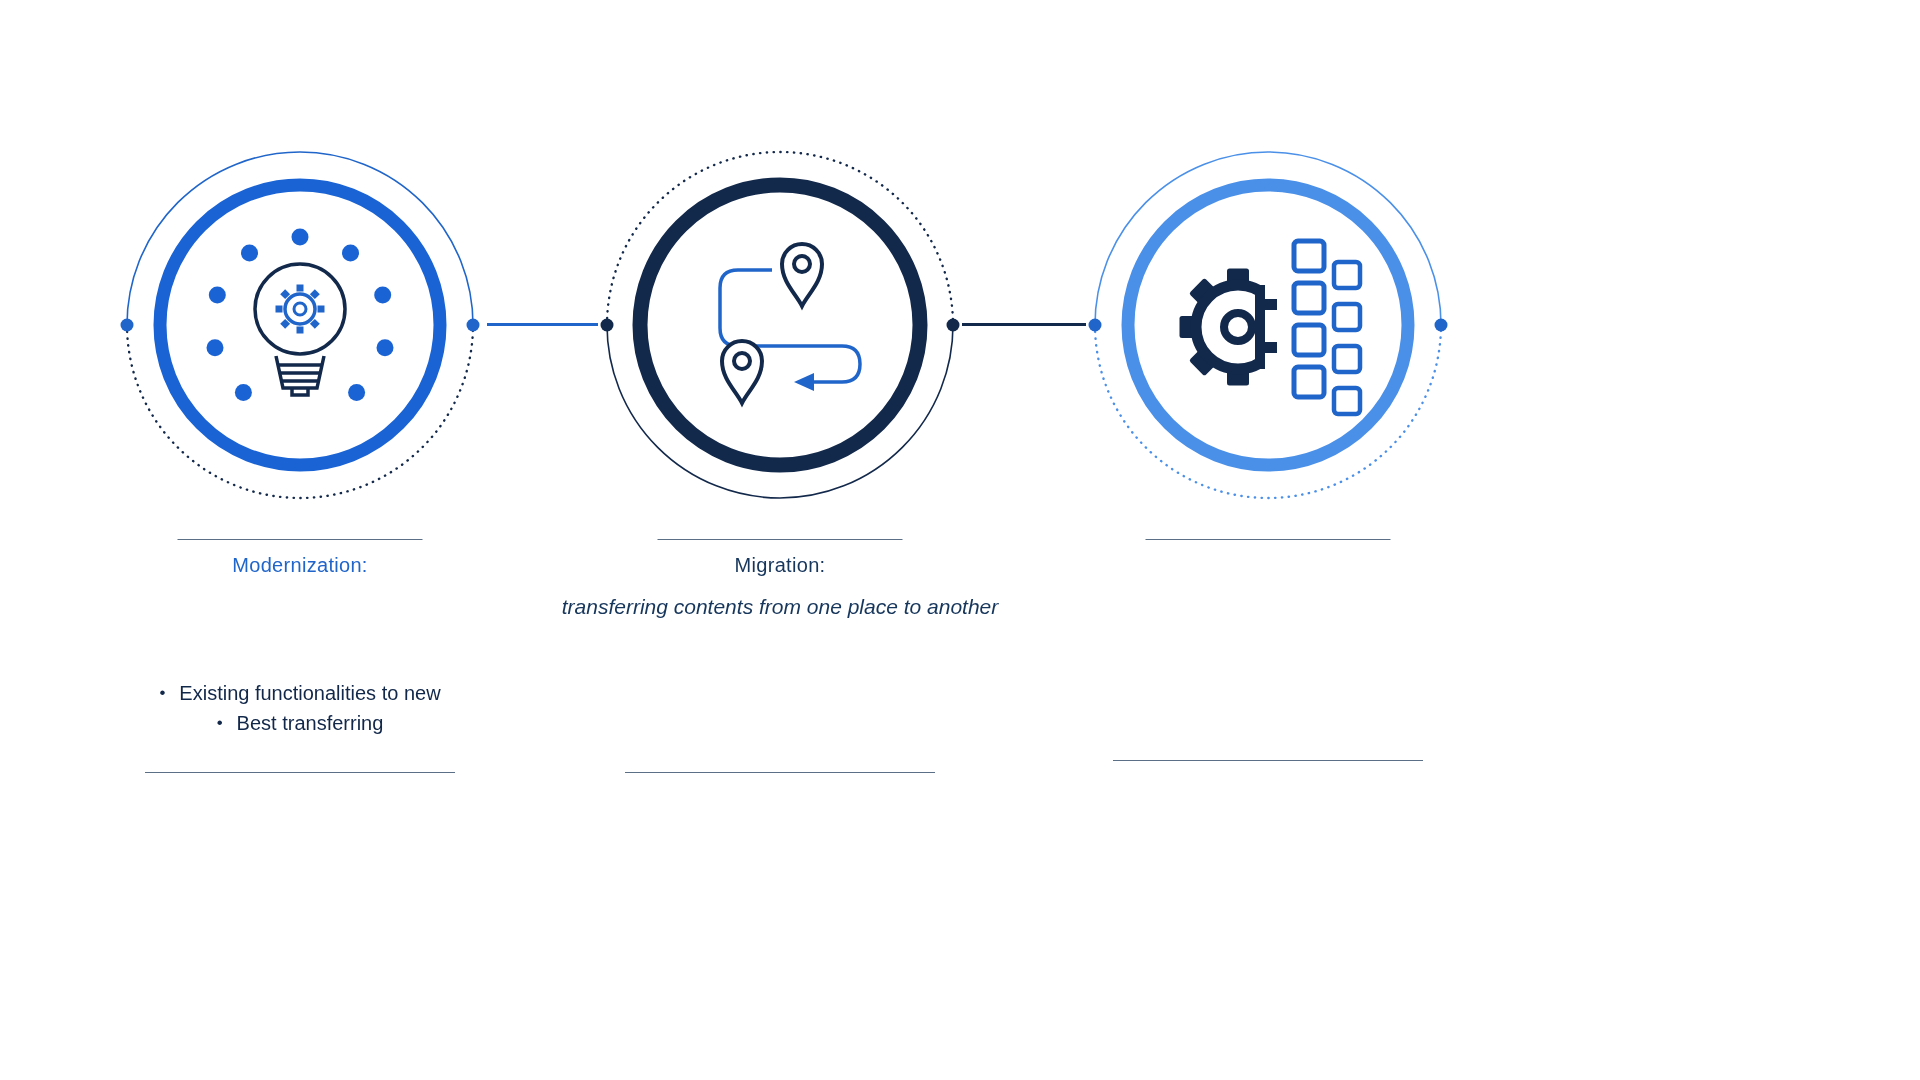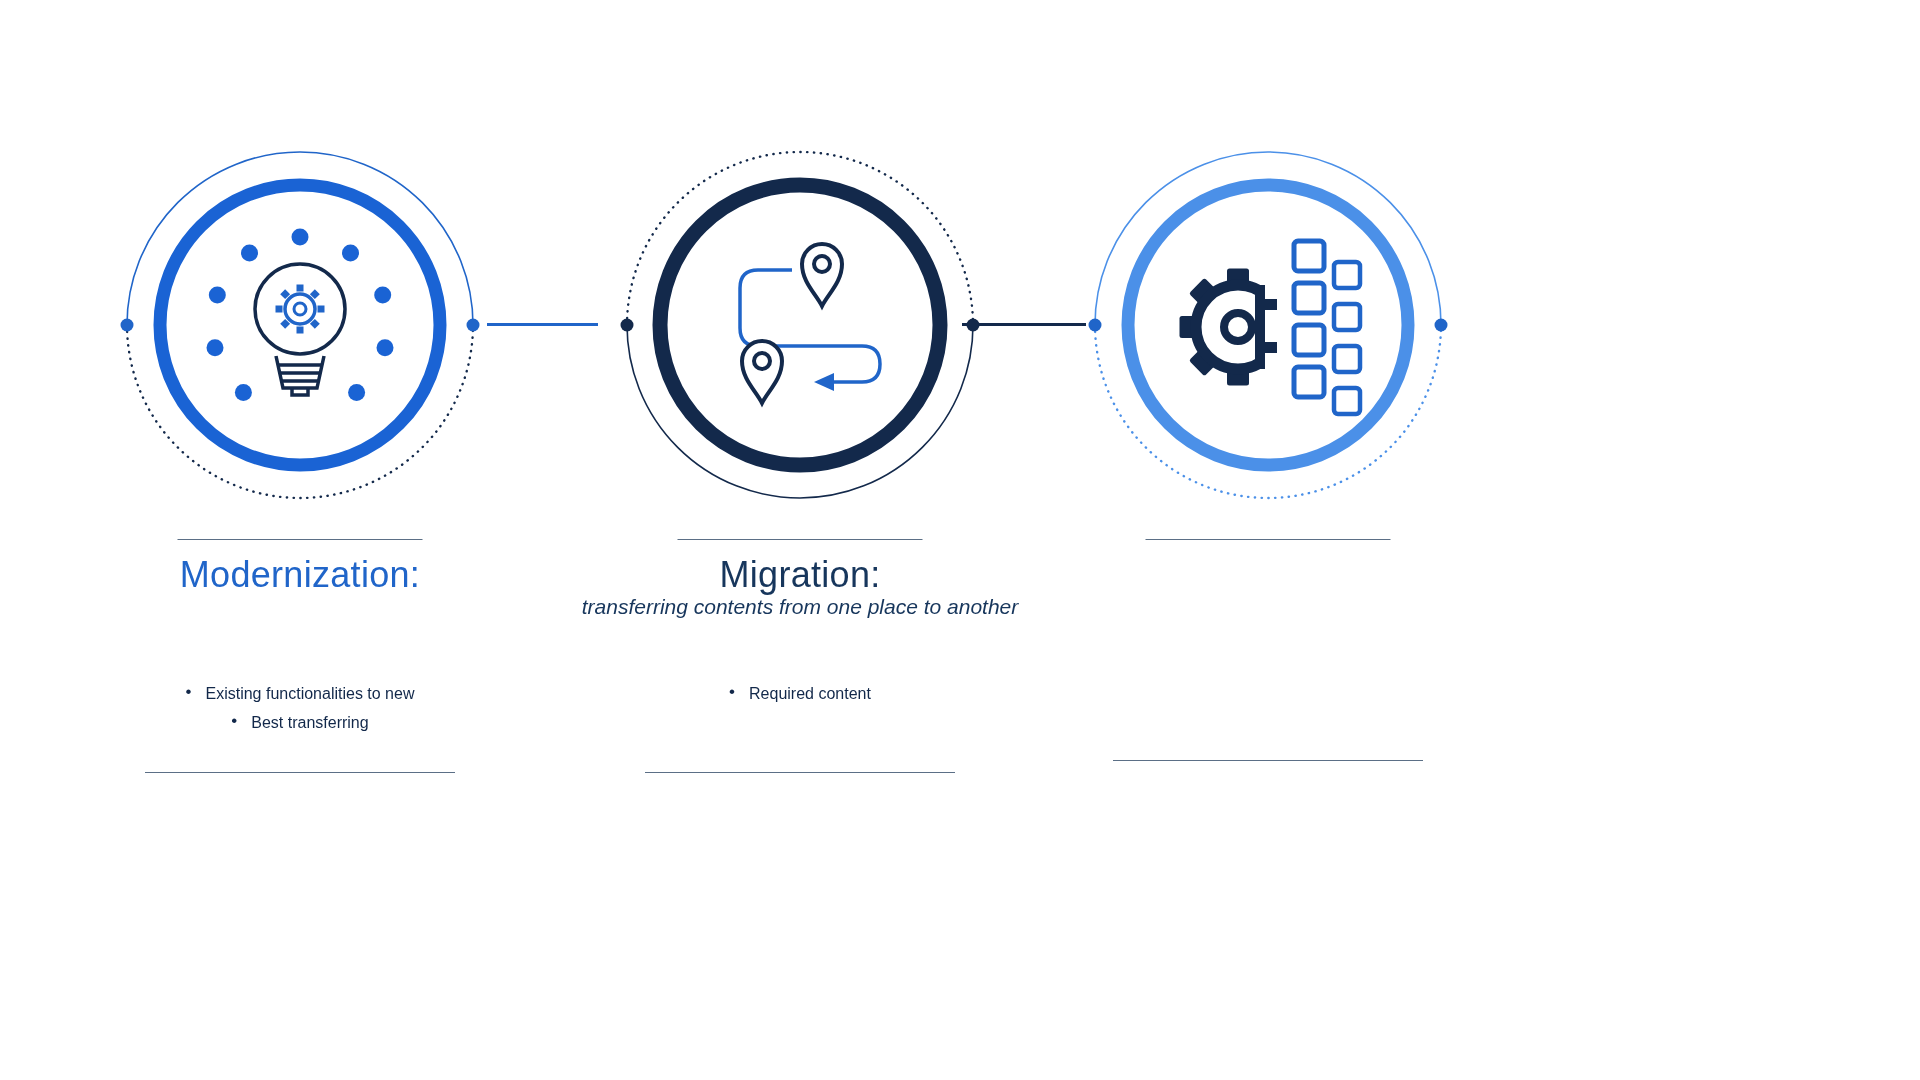--- a/index.html
+++ b/index.html
@@ -14,21 +14,21 @@
     overflow: hidden;
     font-family: "Liberation Sans", sans-serif;
   }
   .column {
     position: absolute;
     top: 0;
     width: 460px;
     height: 1080px;
   }
   #col-0 { left: 70px; }
-  #col-1 { left: 570px; }
+  #col-1 { left: 550px; }
   #col-2 { left: 1038px; }
 
   .icon-wrap {
     position: absolute;
     top: 125px;
     left: 30px;
     width: 400px;
     height: 400px;
   }
 
@@ -39,21 +39,21 @@
     transform: translateX(-50%);
     width: 245px;
     border-top: 1px solid #5b6f86;
   }
   .title {
     position: absolute;
     top: 554px;
     left: 0;
     width: 100%;
     text-align: center;
-    font-size: 36px;
+    font-size: 20px;
     letter-spacing: 0.3px;
   }
   .title.blue { color: #2065c9; }
   .title.navy { color: #17365c; }
   .subtitle {
     position: absolute;
     top: 593px;
     left: 10px;
     width: 440px;
     text-align: center;
@@ -64,21 +64,21 @@
   }
   .bullets {
     position: absolute;
     top: 679px;
     left: 0;
     width: 100%;
     margin: 0;
     padding: 0;
     list-style: none;
     text-align: center;
-    font-size: 16px;
+    font-size: 20px;
     color: #12284a;
     line-height: 29px;
   }
   .bullets li::before {
     content: "\2022";
     margin-right: 14px;
     font-size: 17px;
     position: relative;
     top: -2px;
     color: #12284a;
@@ -178,23 +178,20 @@
 
         <g transform="translate(-38,42)" fill="#ffffff" stroke-width="4" stroke="#13294B">
           <path d="M 0 36 C -6 24 -20 12 -20 -6 A 20 20 0 1 1 20 -6 C 20 12 6 24 0 36 Z"></path>
           <circle cy="-6" r="8"></circle>
         </g>
       </svg>
     </div>
     <div class="divider-top"></div>
     <div class="title navy">Migration:</div>
     <div class="subtitle">transferring contents from one place to another</div>
-    <ul class="bullets">
-      <li>Required content</li>
-    </ul>
     <div class="divider-bottom"></div>
   </div>
 
   <div class="column" id="col-2">
     <div class="icon-wrap">
       <svg viewBox="-200 -200 400 400" width="400" height="400">
         <path d="M -173 0 A 173 173 0 0 1 173 0" fill="none" stroke-width="1.6" stroke="#4B90E8"></path>
         <path d="M -173 0 A 173 173 0 0 0 173 0" fill="none" stroke-width="2.4" stroke-linecap="round" stroke-dasharray="0.3 6.5" stroke="#4B90E8"></path>
         <circle r="140" fill="#ffffff" stroke-width="13" stroke="#4B90E8"></circle>
         <circle cx="-173" cy="0" r="6.5" fill="#2065C9"></circle>

